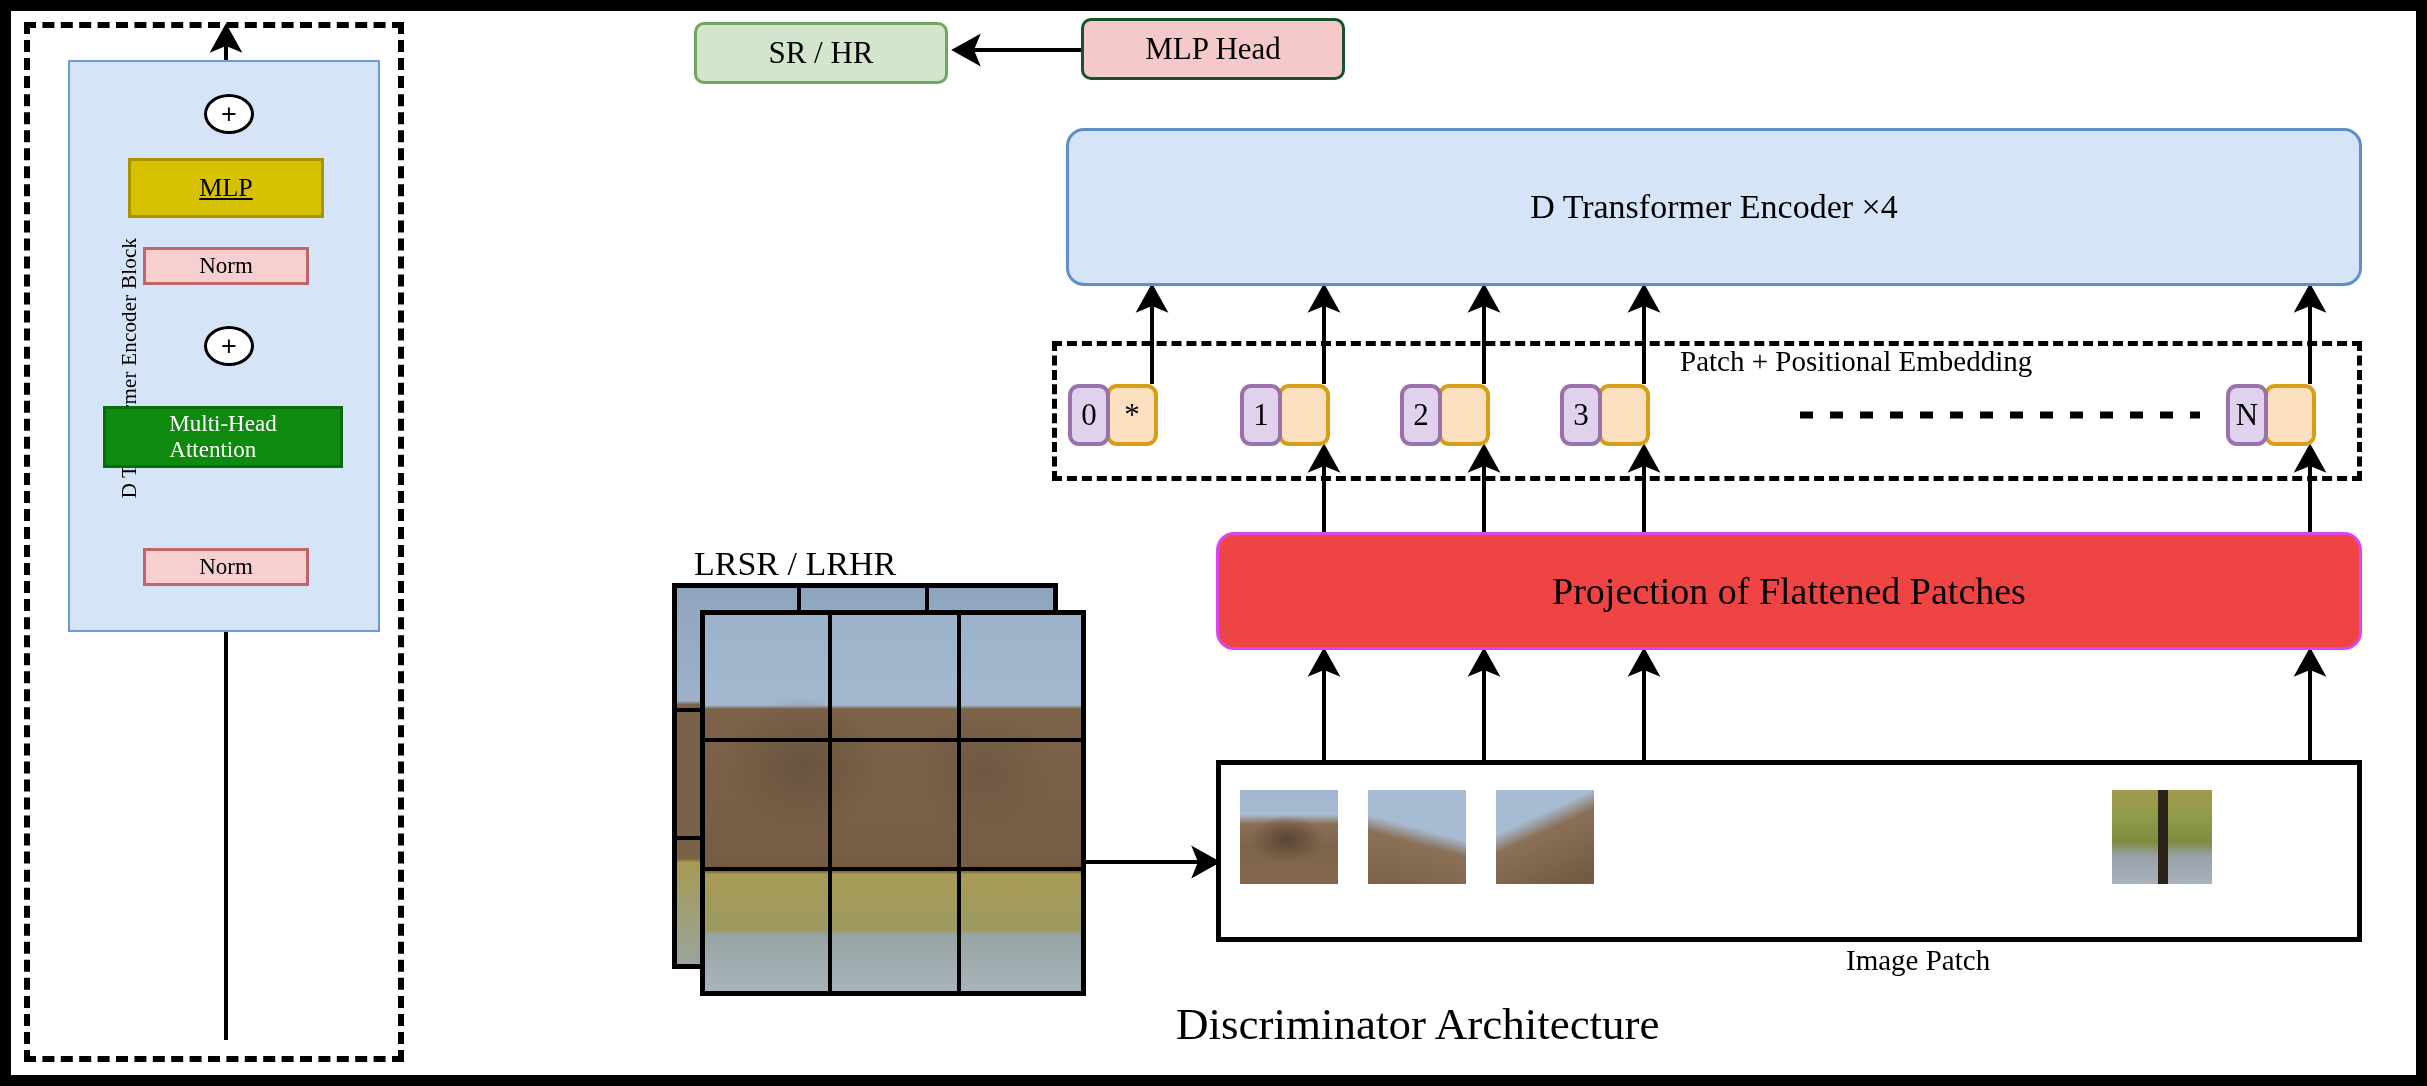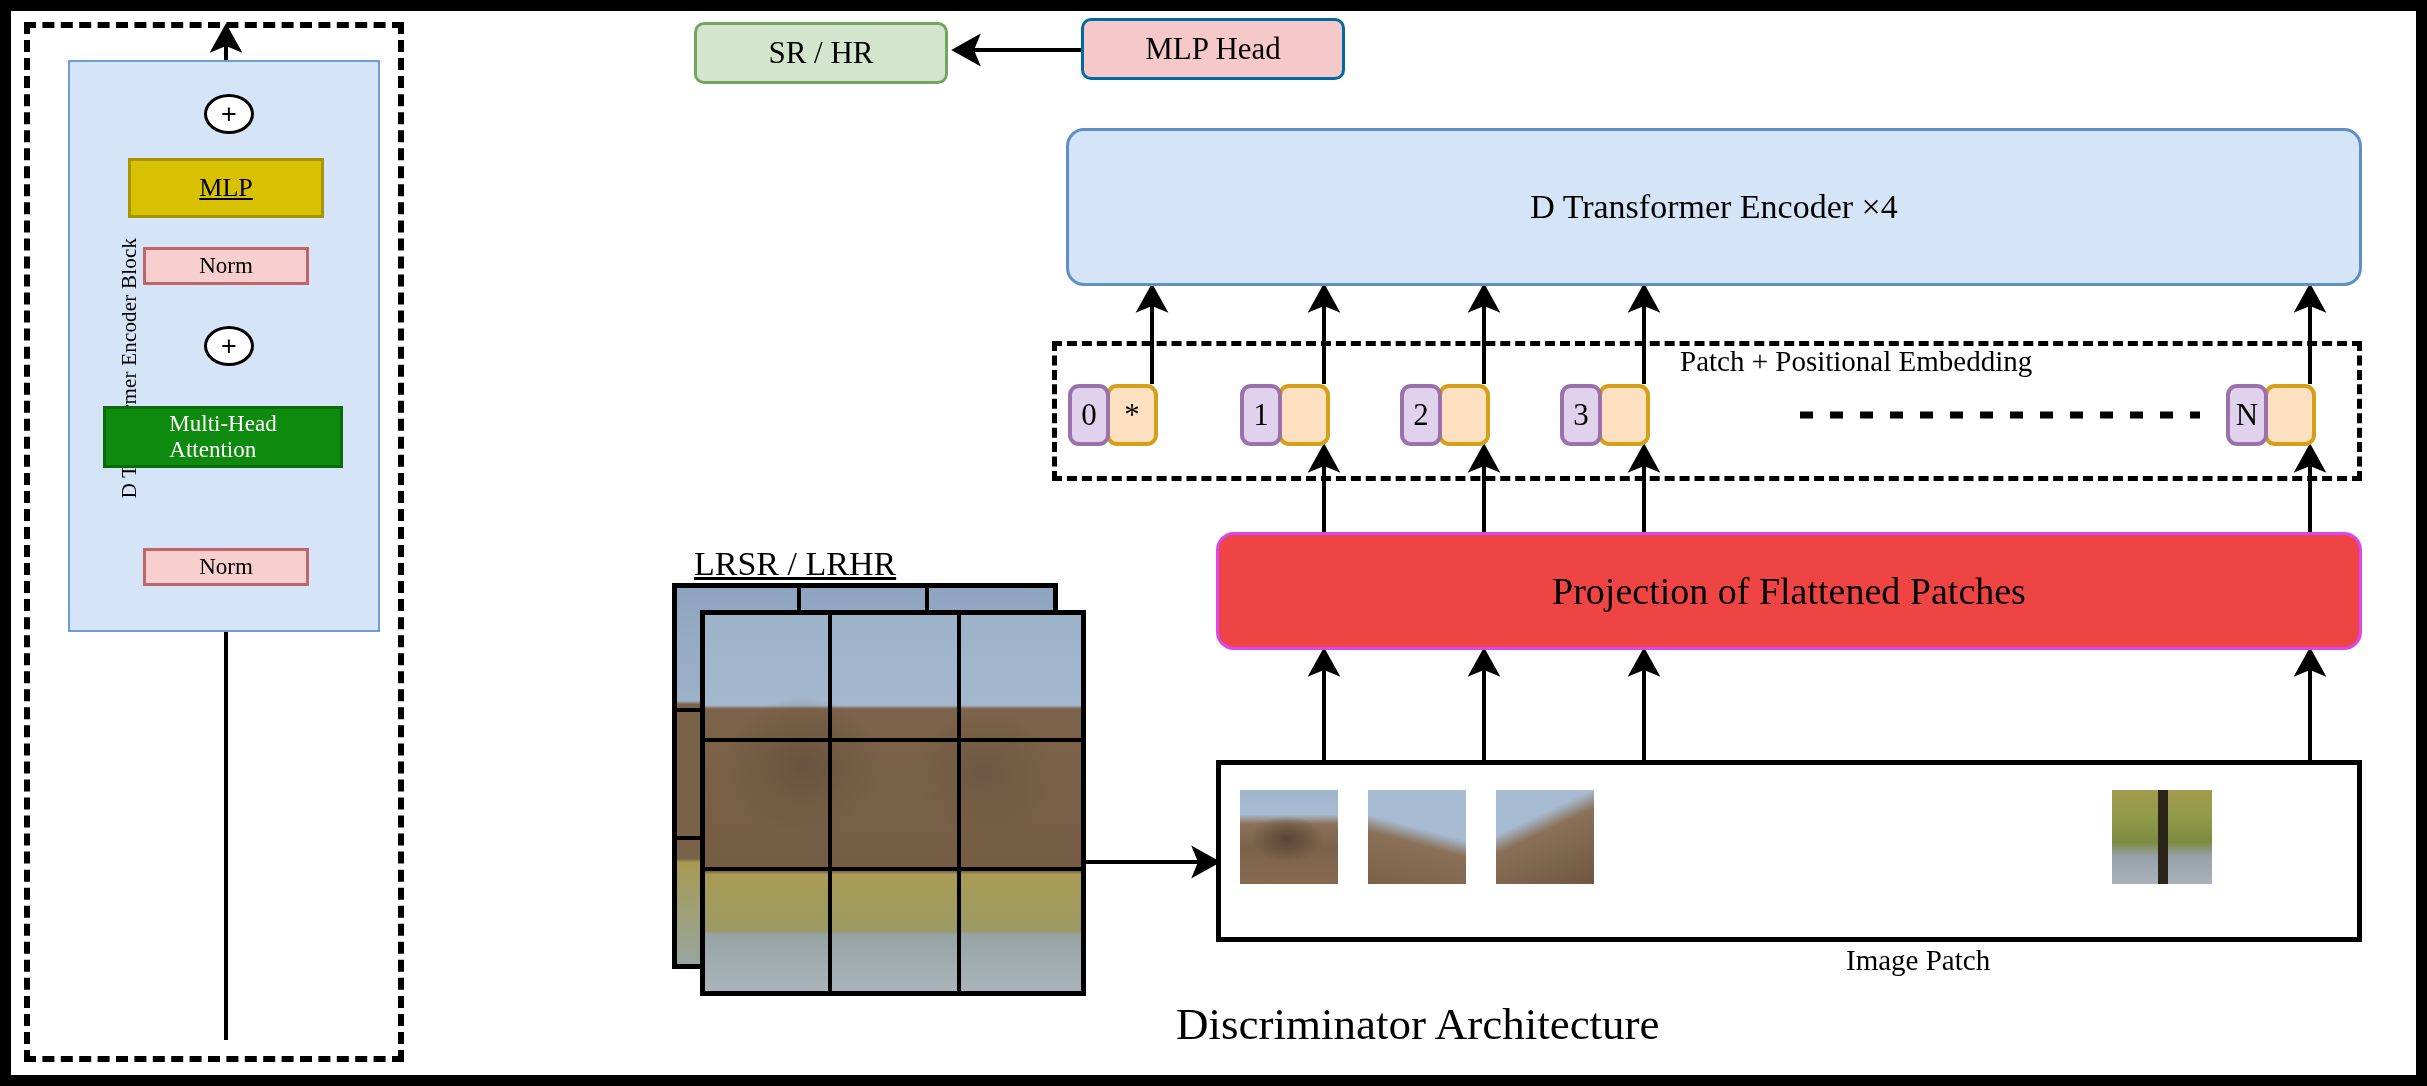--- a/index.html
+++ b/index.html
@@ -38,29 +38,29 @@
   #norm-bot{left:143px;top:548px;width:166px;height:38px;background:#f7cfce;border:3px solid #c0656a;font-size:23px;}
 
   .plus{
     position:absolute;width:44px;height:34px;border-radius:50%;
     background:#fff;border:3px solid #000;display:flex;align-items:center;
     justify-content:center;font-size:27px;line-height:1;font-family:"Liberation Sans",sans-serif;
   }
 
   
   #srhr{left:694px;top:22px;width:254px;height:62px;background:#d3e6cd;border:3px solid #72a55f;border-radius:10px;font-size:31px;}
-  #mlphead{left:1081px;top:18px;width:264px;height:62px;background:#f5c9c9;border:3px solid #0369a1;border-radius:10px;font-size:31px;}
+  #mlphead{left:1081px;top:18px;width:264px;height:62px;background:#f5c9c9;border:3px solid #14532d;border-radius:10px;font-size:31px;}
   #dtrans{left:1066px;top:128px;width:1296px;height:158px;background:#d6e4f7;border:3px solid #5f8fc9;border-radius:18px;font-size:34px;font-family:Liberation Serif, serif;}
   #proj{left:1216px;top:532px;width:1146px;height:118px;background:#ef4444;border:3px solid #d946ef;border-radius:18px;font-size:38px;}
   #embed-dashed{left:1052px;top:341px;width:1310px;height:140px;}
   #patch-outer{left:1216px;top:760px;width:1146px;height:182px;}
 
   #ppe-label{position:absolute;left:1680px;top:345px;font-size:29px;white-space:nowrap;}
   #imgpatch-label{position:absolute;left:1846px;top:912px;font-size:29px;white-space:nowrap;margin-top:32px;}
-  #lrsr-label{position:absolute;left:694px;top:545px;font-size:34px;white-space:nowrap;text-decoration:underline;}
+  #lrsr-label{position:absolute;left:694px;top:545px;font-size:34px;white-space:nowrap;}
   #disc-title{position:absolute;left:1148px;top:998px;font-size:45px;white-space:nowrap;margin-left:28px;}
 
   
   .tok{position:absolute;top:384px;display:flex;}
   .tok .num{
     width:42px;height:62px;background:#e0d2ec;border:4px solid #9b71ab;
     border-radius:11px;display:flex;align-items:center;justify-content:center;
     font-size:31px;box-sizing:border-box;position:relative;z-index:2;
   }
   .tok .emb{

